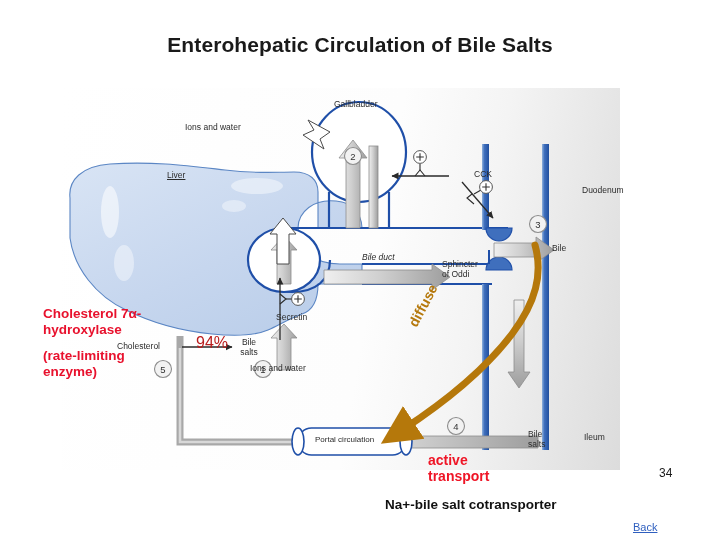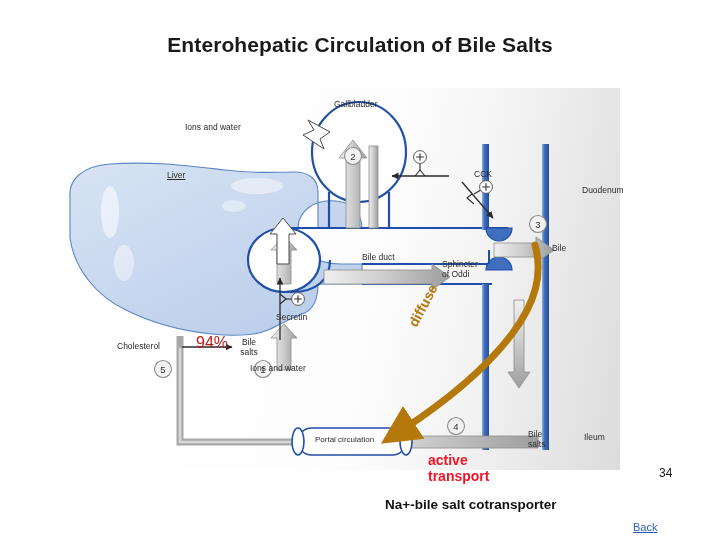--- a/index.html
+++ b/index.html
@@ -280,31 +280,38 @@
 
     <div class="fig-label" style="left:272px; top:12px;">Gallbladder</div>
     <div class="fig-label" style="left:123px; top:35px;">Ions and water</div>
     <div class="fig-label" style="left:105px; top:83px;text-decoration:underline;">Liver</div>
     <div class="fig-label" style="left:55px; top:254px;">Cholesterol</div>
     <div class="fig-label" style="left:175px; top:250px; text-align:center; width:24px;">Bile
 salts</div>
     <div class="fig-label" style="left:188px; top:276px;">Ions and water</div>
     <div class="fig-label" style="left:214px; top:225px;">Secretin</div>
     <div class="fig-label" style="left:392px; top:82px;margin-left:20px;">CCK</div>
-    <div class="fig-label" style="left:300px; top:165px;">Bile duct</div>
+    <div class="fig-label" style="left:300px; top:165px;font-style:italic;">Bile duct</div>
     <div class="fig-label" style="left:380px; top:172px;">Sphincter
 of Oddi</div>
     <div class="fig-label" style="left:490px; top:156px;">Bile</div>
     <div class="fig-label" style="left:520px; top:98px;">Duodenum</div>
     <div class="fig-label" style="left:522px; top:345px;">Ileum</div>
     <div class="fig-label" style="left:466px; top:342px;">Bile
 salts</div>
     <div class="fig-label sm" style="left:253px; top:348px;text-align:center;">Portal circulation</div>
   </div>
 
+  <div class="overlay" id="red-enzyme-label">
+    <span>Cholesterol 7α-</span><br>
+    <span>hydroxylase</span>
+    <span class="gap"></span>
+    <span>(rate-limiting</span><br>
+    <span>enzyme)</span>
+  </div>
 
   <div class="overlay" id="pct-label">94%</div>
 
   <div class="overlay" id="diffuse-label">diffuse</div>
 
   <div class="overlay" id="cotransporter-label">Na+-bile salt cotransporter</div>
 
   <div class="overlay" id="active-transport-label">
     <span>active</span><br>
     <span>transport</span>

